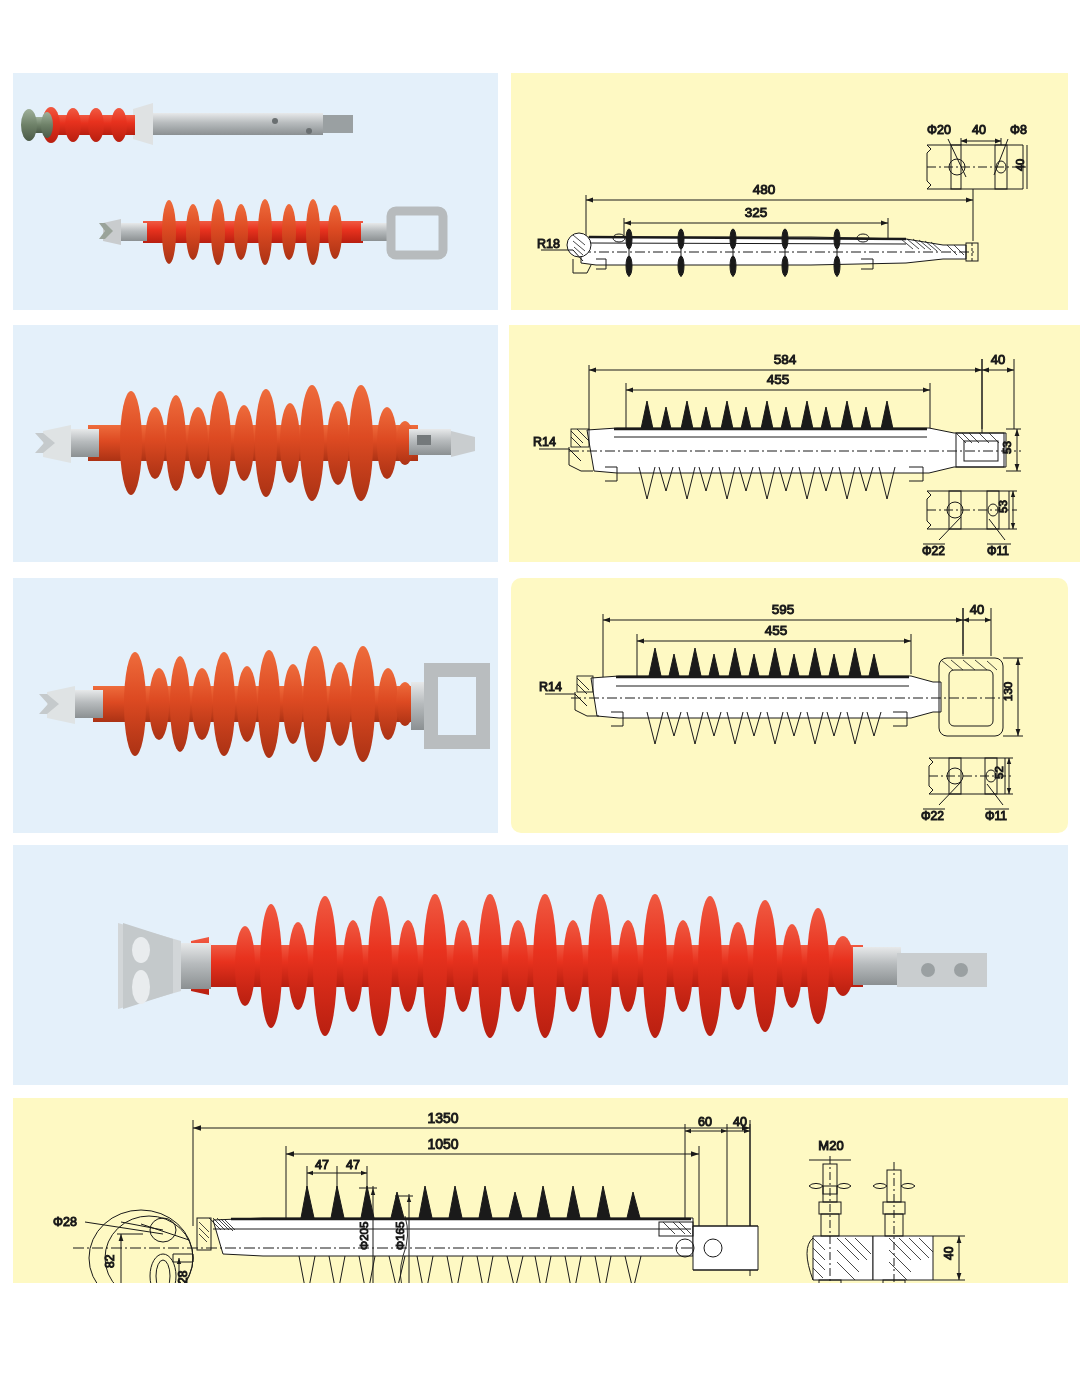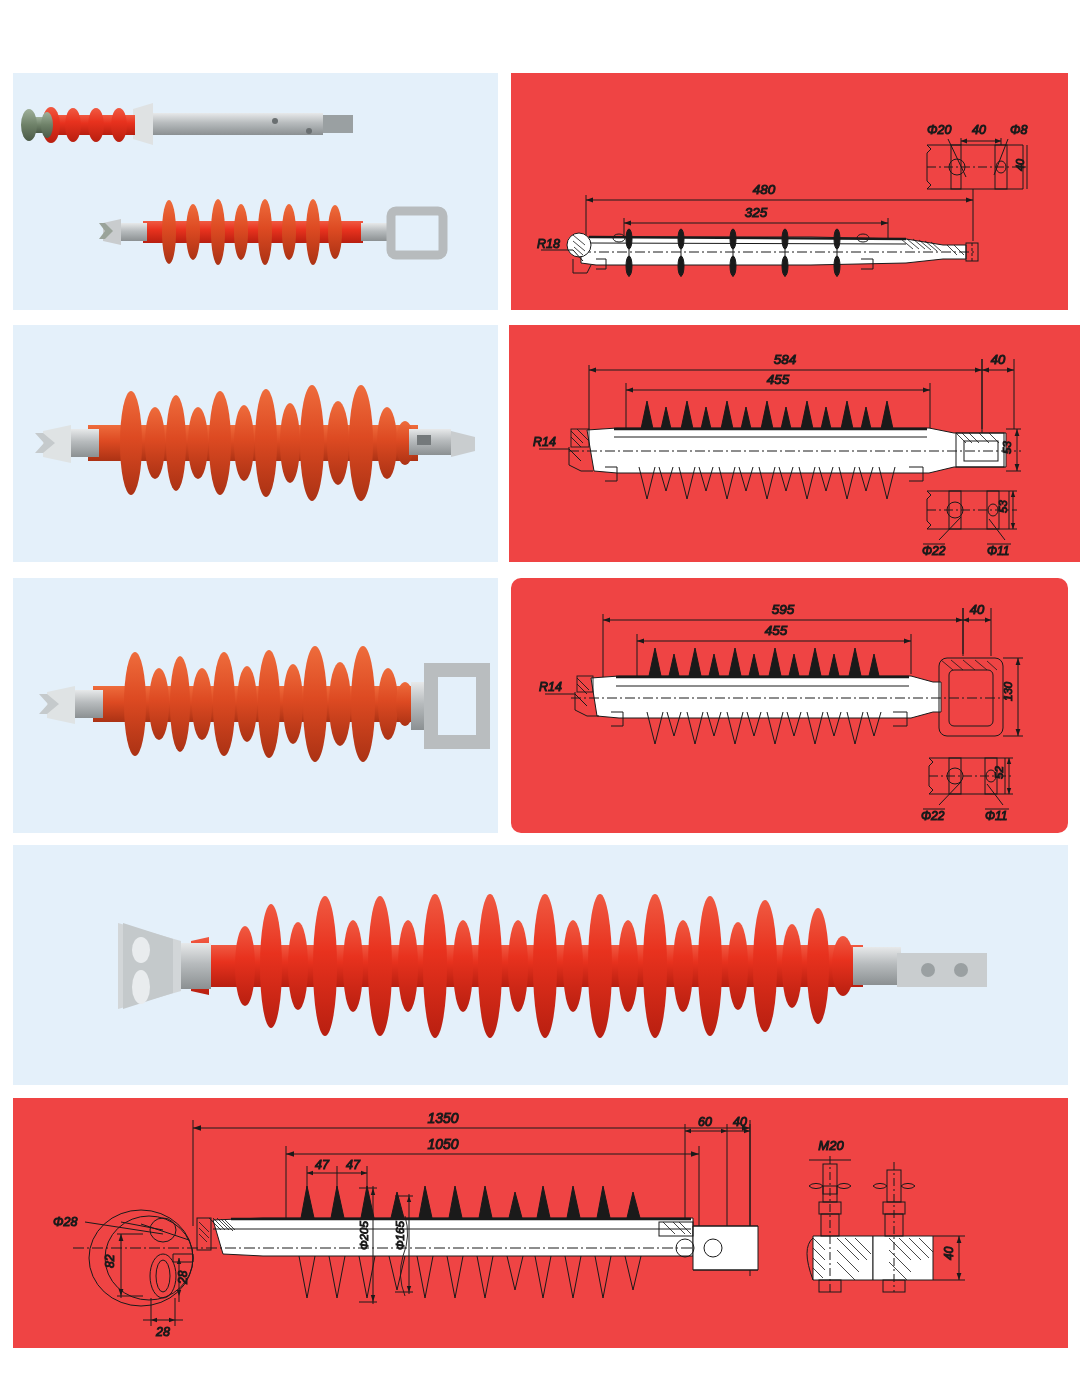--- a/index.html
+++ b/index.html
@@ -1,20 +1,20 @@
 <!DOCTYPE html>
 <html><head>
 <meta charset="utf-8">
 <style>
   html,body{margin:0;padding:0;background:#ffffff;}
   body{width:1080px;height:1388px;font-family:"Liberation Sans",sans-serif;position:relative;overflow:hidden;}
   .sheet{position:absolute;left:0;top:0;width:1080px;height:1388px;background:#ffffff;}
   .panel{position:absolute;box-sizing:border-box;overflow:hidden;}
   .photo{background:#e4f0fa;}
-  .draw{background:#ef4444;font-style:italic;}
+  .draw{background:#fef9c3;}
   svg{display:block;}
   .dimtxt{font-family:"Liberation Sans",sans-serif;fill:#1a1a1a;}
 </style>
 </head>
 <body>
 
 <div class="sheet">
 
   <div class="panel photo" style="left:13px;top:73px;width:485px;height:237px;">
     <svg width="485" height="237" viewBox="0 0 485 237">
@@ -518,21 +518,21 @@
         <ellipse cx="128" cy="105" rx="9" ry="13" fill="#e9ecee"></ellipse>
         <ellipse cx="128" cy="142" rx="9" ry="17" fill="#e9ecee"></ellipse>
         <rect x="840" y="102" width="48" height="38" fill="url(#metG)"></rect>
         <rect x="884" y="108" width="90" height="34" fill="#c9cdcf"></rect>
         <circle cx="915" cy="125" r="7" fill="#9aa0a2"></circle>
         <circle cx="948" cy="125" r="7" fill="#9aa0a2"></circle>
       </g>
     </svg>
   </div>
 
-  <div class="panel draw" style="left:13px;top:1098px;width:1055px;height:250px;">
+  <div class="panel draw" style="left:13px;top:1098px;width:1055px;height:185px;">
     <svg width="1055" height="250" viewBox="0 0 1055 250">
       <g stroke="#1a1a1a" fill="none" stroke-width="1">
 
         <g>
           <line x1="180" y1="22" x2="180" y2="128"></line>
           <line x1="737" y1="22" x2="737" y2="128"></line>
           <line x1="180" y1="30" x2="737" y2="30"></line>
           <path d="M180 30 l8 -2.8 v5.6 z" fill="#1a1a1a" stroke="none"></path>
           <path d="M737 30 l-8 -2.8 v5.6 z" fill="#1a1a1a" stroke="none"></path>
         </g>

